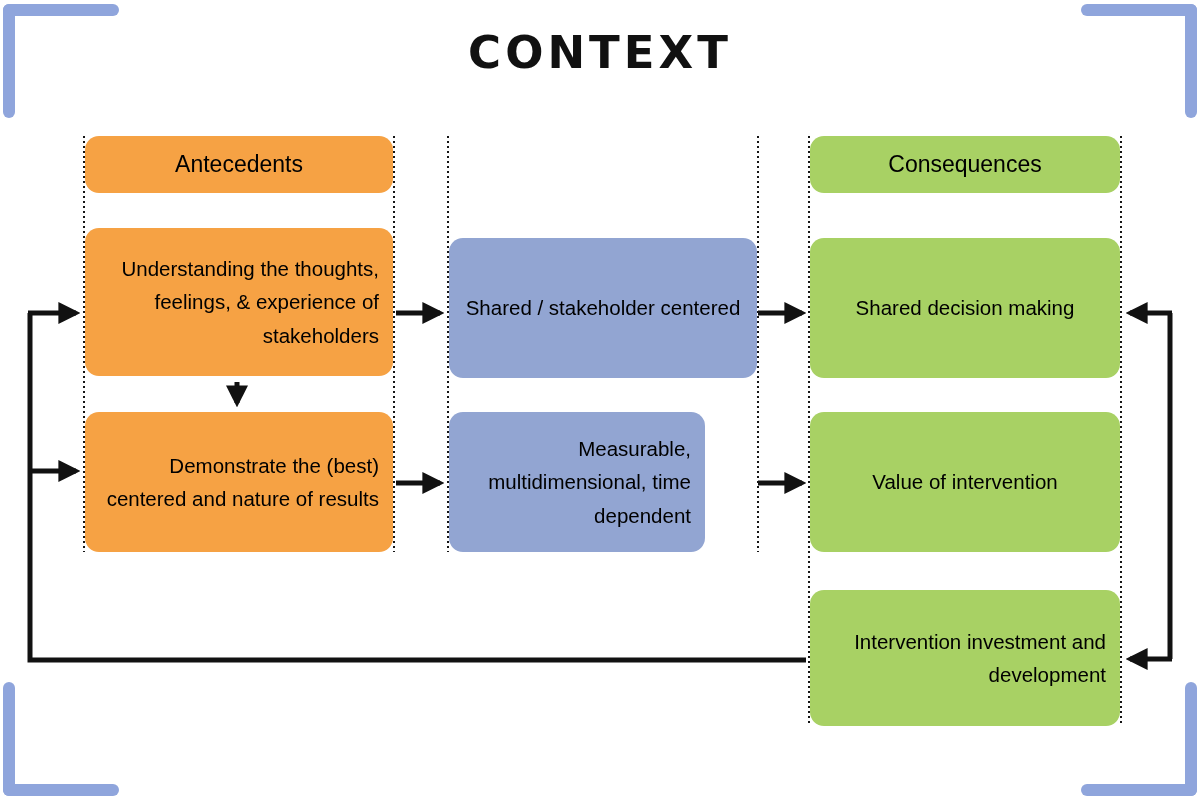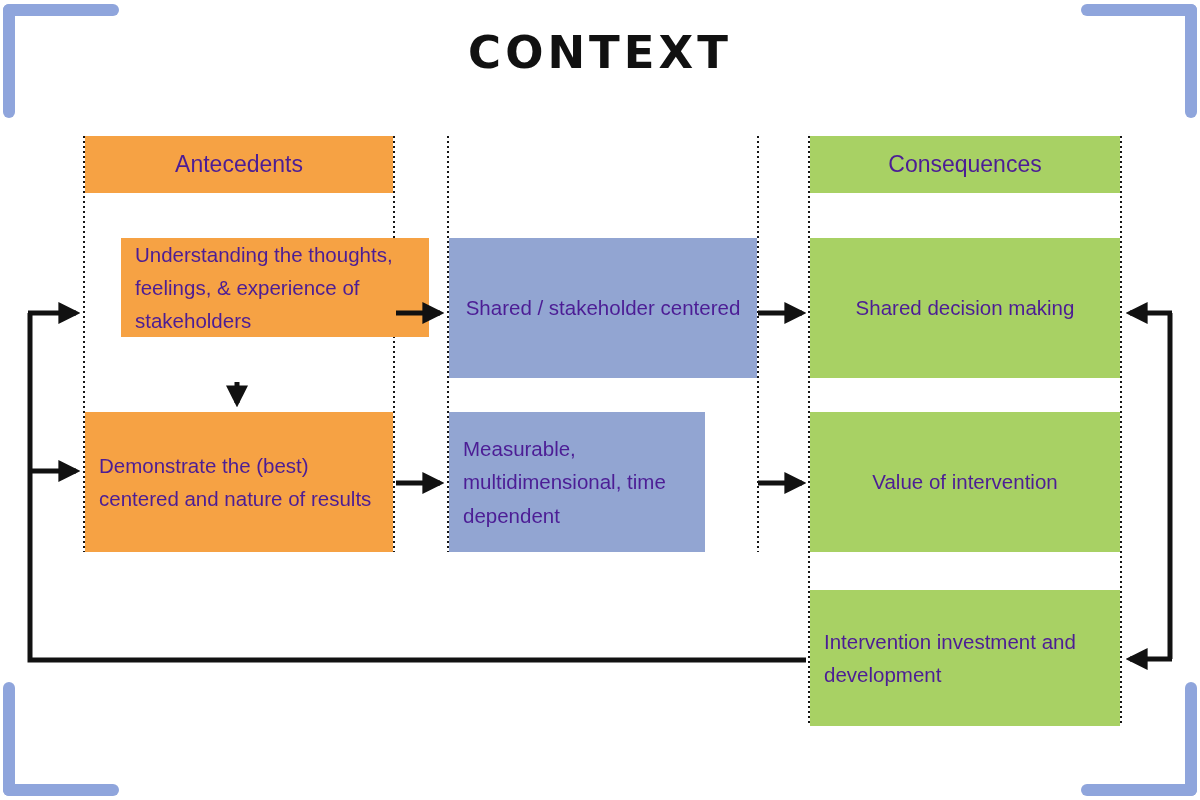--- a/index.html
+++ b/index.html
@@ -26,22 +26,23 @@
   .bracket-bar{position:absolute;background:#8FA5DC;border-radius:6px;}
   
   .guide{
     position:absolute;width:2px;
     background-image:repeating-linear-gradient(to bottom,#141414 0 2px,transparent 2px 5px);
   }
   
   .box{
     position:absolute;
     display:flex;align-items:center;justify-content:center;
-    text-align:left;
-    color:#4c1d95;
+    text-align:right;
+    color:#000000;
+    border-radius:14px;
   }
   .box.header{font-size:23px;line-height:1.25;}
   .box.body{font-size:20.5px;line-height:1.62;padding:0 14px;box-sizing:border-box;}
   .orange{background:#F6A244;}
   .blue{background:#92A5D2;}
   .green{background:#A8D164;}
   
   #arrows{position:absolute;left:0;top:0;pointer-events:none;}
 </style>
 </head>
@@ -61,21 +62,21 @@
   <div class="title">CONTEXT</div>
 
   <div class="guide" style="left:83px;top:136px;height:416px;"></div>
   <div class="guide" style="left:393px;top:136px;height:416px;"></div>
   <div class="guide" style="left:447px;top:136px;height:416px;"></div>
   <div class="guide" style="left:757px;top:136px;height:416px;"></div>
   <div class="guide" style="left:808px;top:136px;height:590px;"></div>
   <div class="guide" style="left:1120px;top:136px;height:590px;"></div>
 
   <div class="box header orange" style="left:85px;top:136px;width:308px;height:57px;">Antecedents</div>
-  <div class="box body orange" style="left:85px;top:238px;width:308px;height:99px;margin-left:36px;">Understanding the thoughts, feelings, &amp; experience of stakeholders</div>
+  <div class="box body orange" style="left:85px;top:228px;width:308px;height:148px;">Understanding the thoughts, feelings, &amp; experience of stakeholders</div>
   <div class="box body orange" style="left:85px;top:412px;width:308px;height:140px;">Demonstrate the (best) centered and nature of results</div>
 
   <div class="box body blue" style="left:449px;top:238px;width:308px;height:140px;">Shared / stakeholder centered</div>
   <div class="box body blue" style="left:449px;top:412px;width:256px;height:140px;">Measurable, multidimensional, time dependent</div>
 
   <div class="box header green" style="left:810px;top:136px;width:310px;height:57px;">Consequences</div>
   <div class="box body green" style="left:810px;top:238px;width:310px;height:140px;">Shared decision making</div>
   <div class="box body green" style="left:810px;top:412px;width:310px;height:140px;">Value of intervention</div>
   <div class="box body green" style="left:810px;top:590px;width:310px;height:136px;">Intervention investment and development</div>
 

